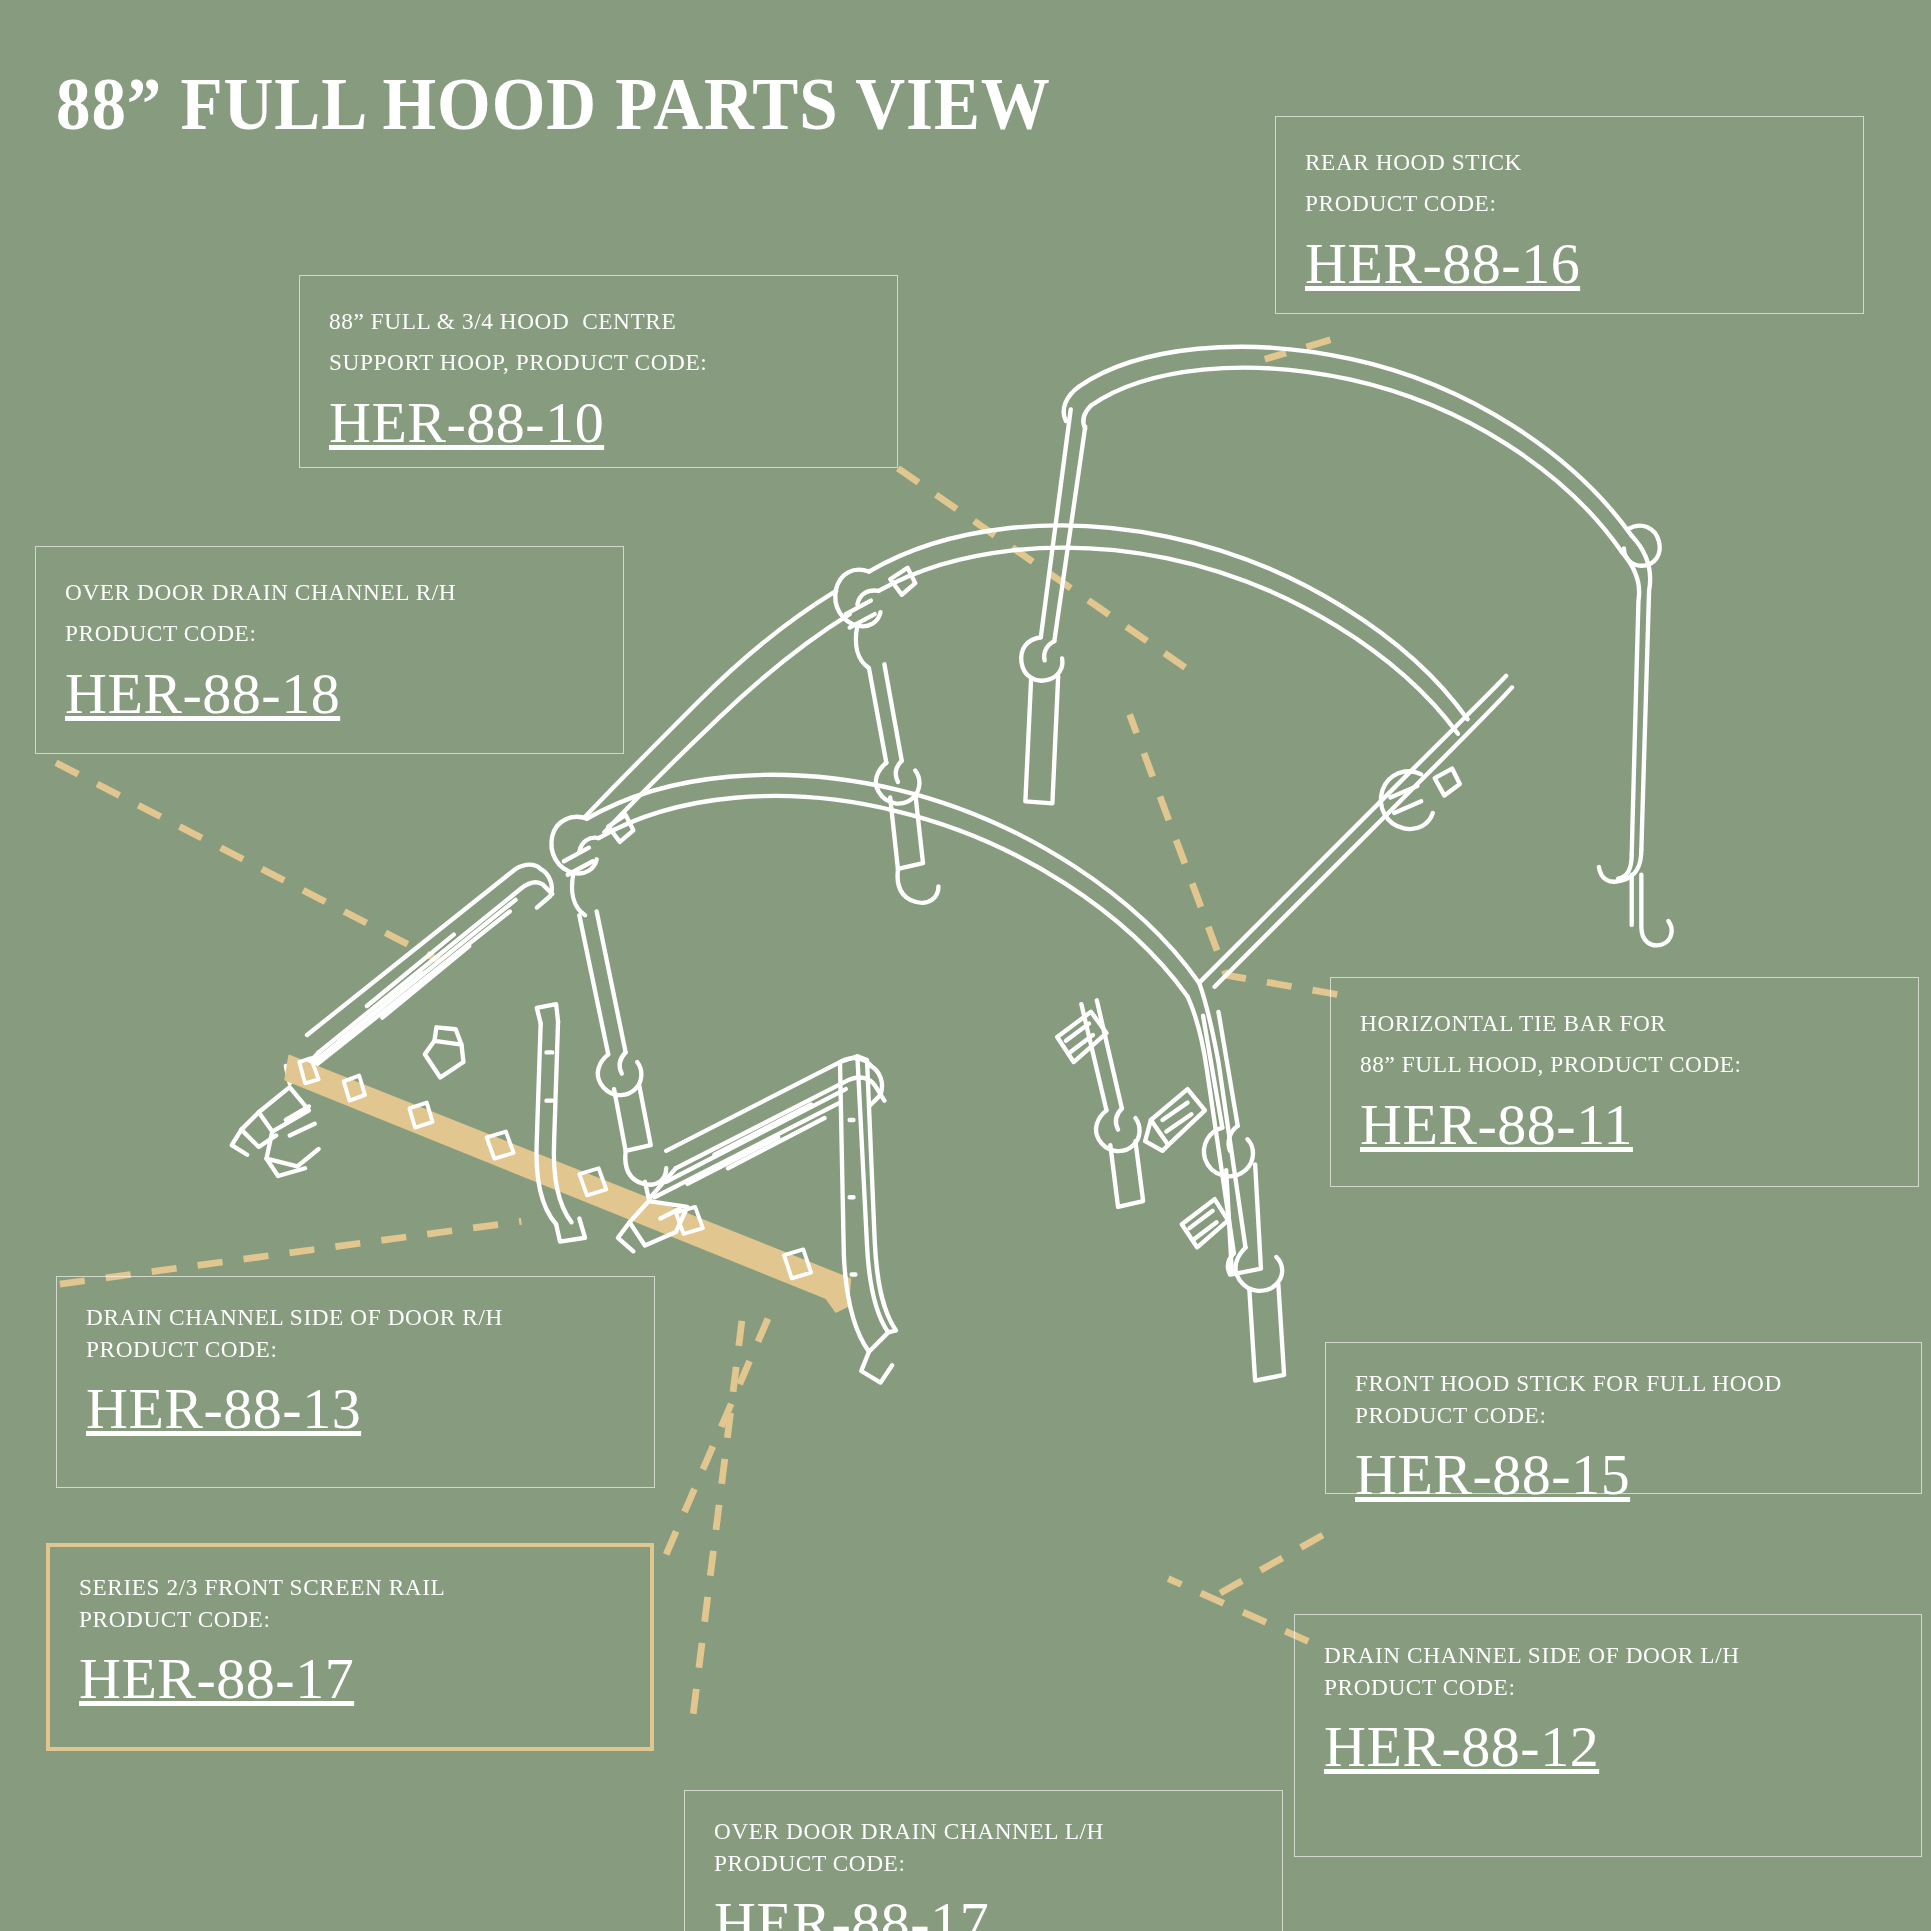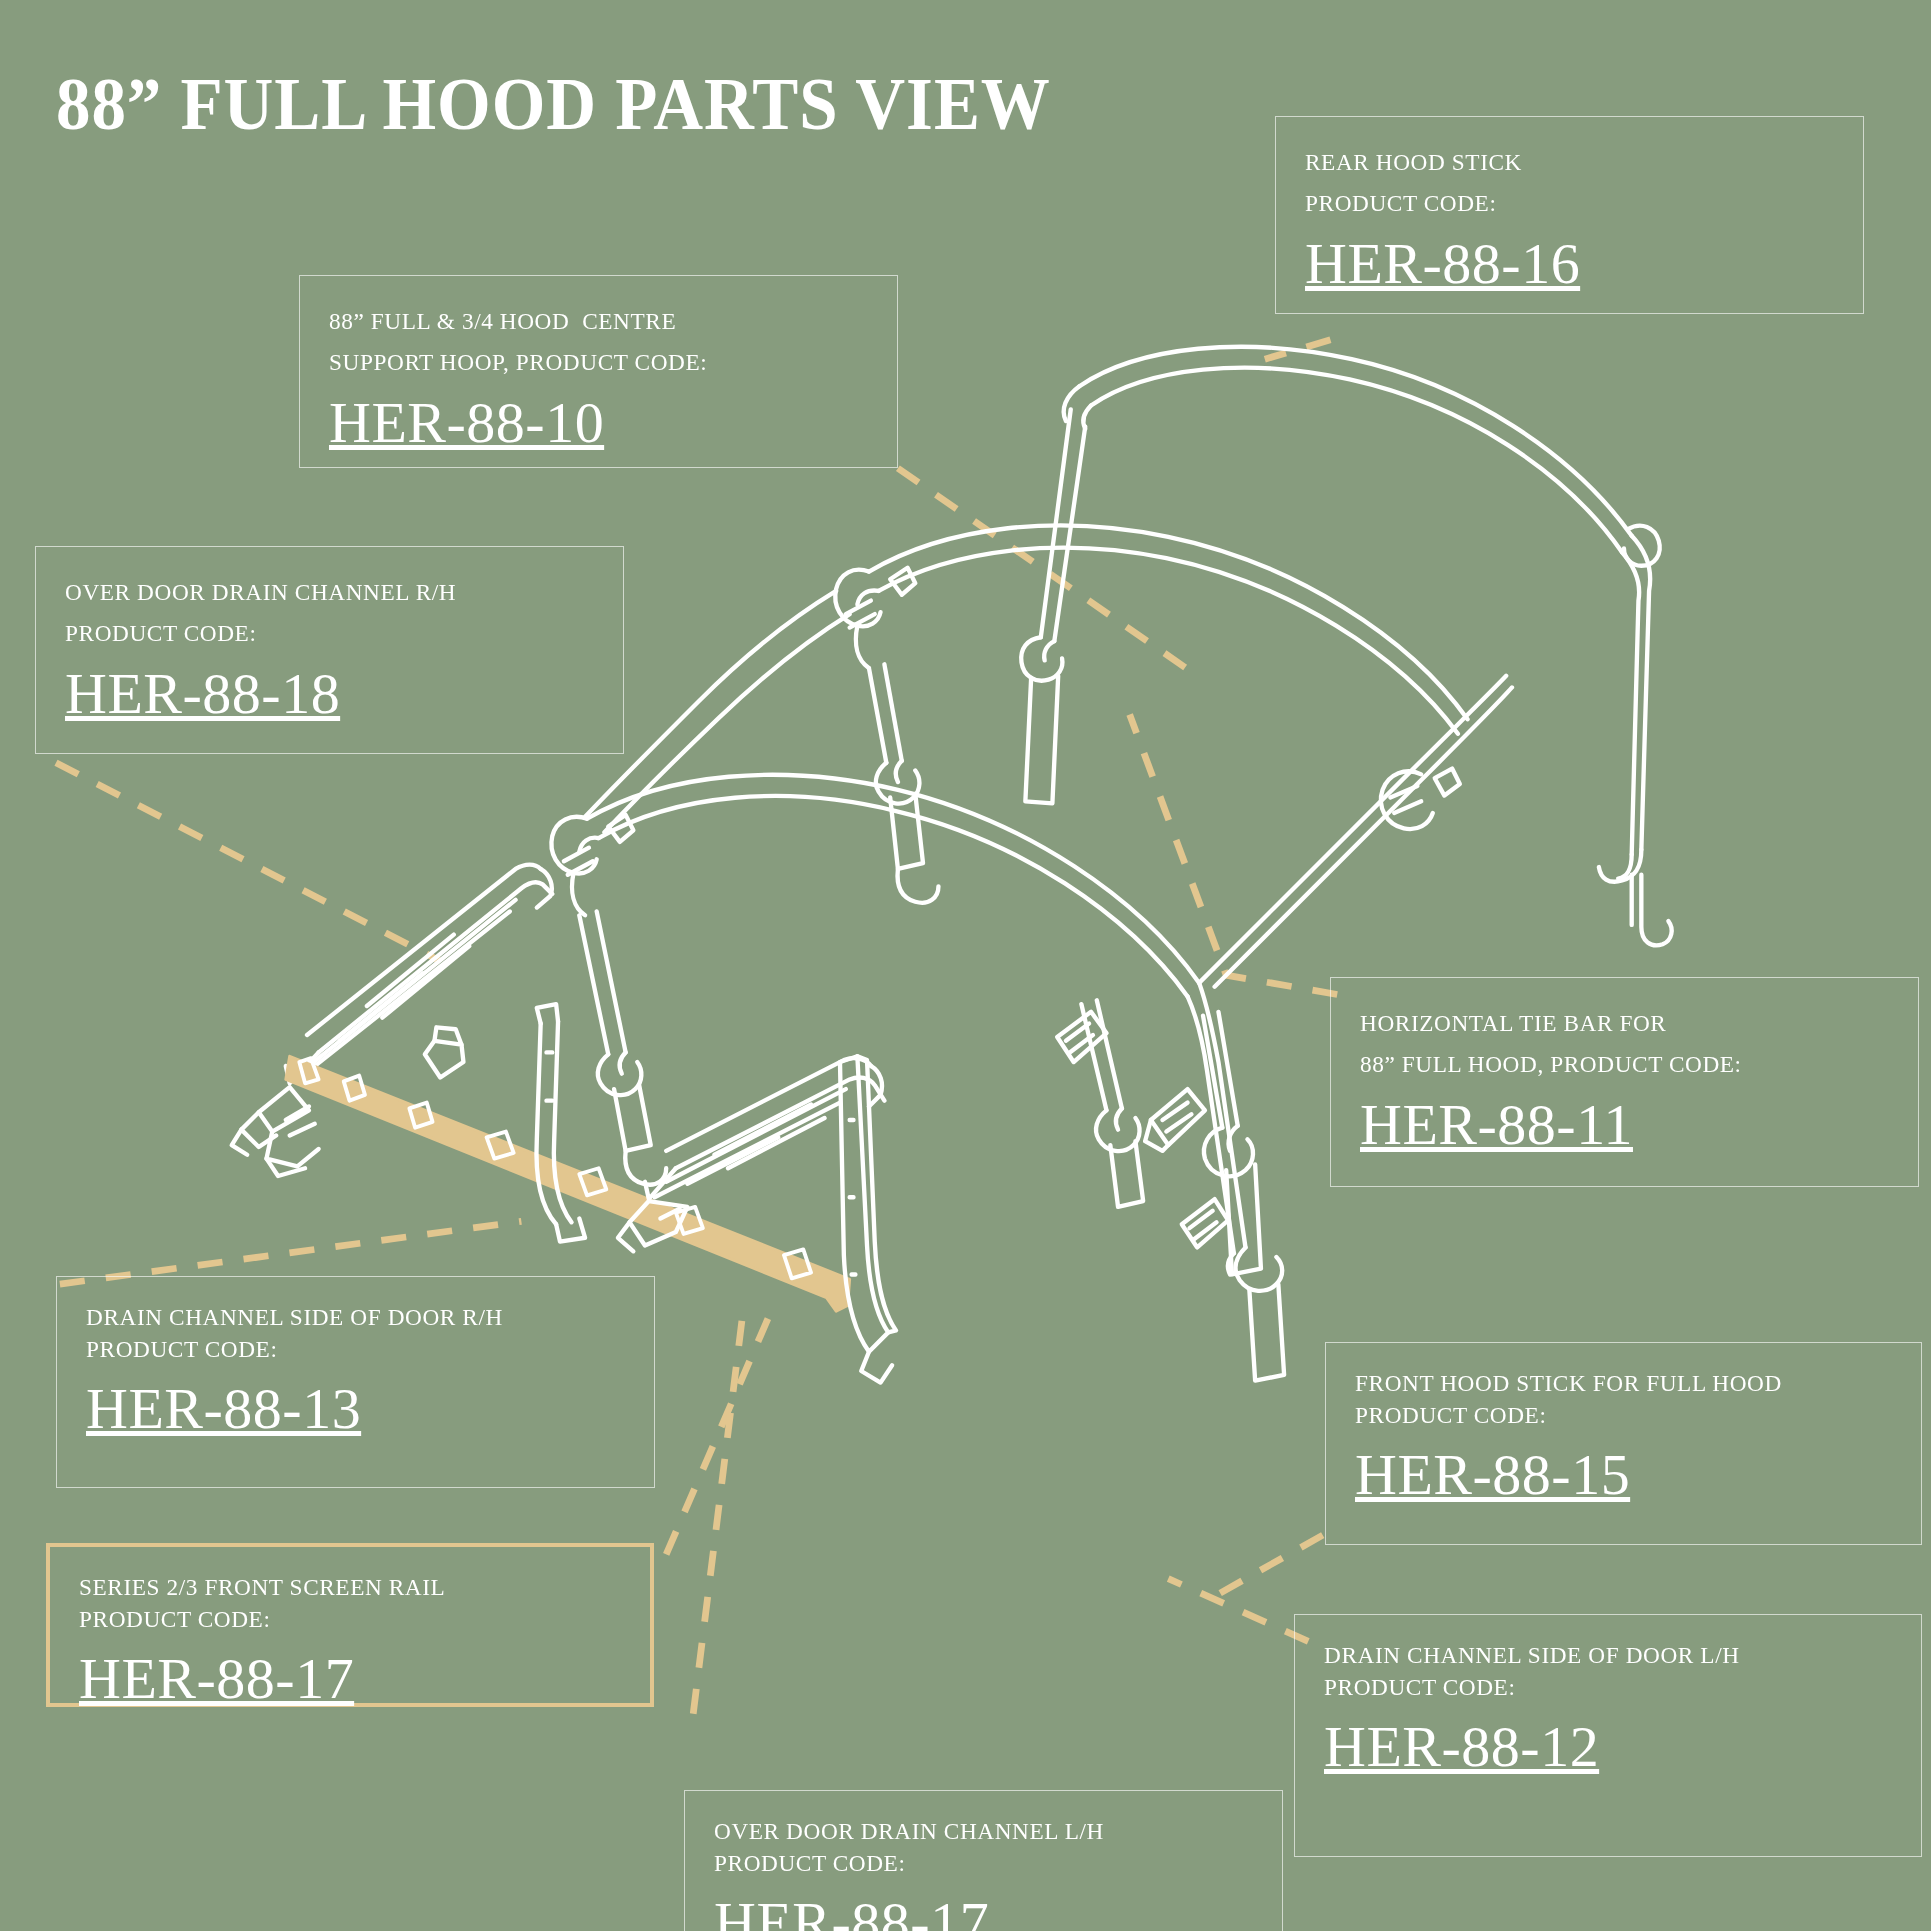--- a/index.html
+++ b/index.html
@@ -292,27 +292,27 @@
 88” FULL HOOD, PRODUCT CODE:</div>
     <div class="code">HER-88-11</div>
   </div>
 
   <div class="callout tight" style="left:56px;top:1276px;width:599px;height:212px;">
     <div class="lbl">DRAIN CHANNEL SIDE OF DOOR R/H
 PRODUCT CODE:</div>
     <div class="code">HER-88-13</div>
   </div>
 
-  <div class="callout tight" style="left:1325px;top:1342px;width:597px;height:203px;">
+  <div class="callout tight" style="left:1325px;top:1342px;width:597px;height:152px;">
     <div class="lbl">FRONT HOOD STICK FOR FULL HOOD
 PRODUCT CODE:</div>
     <div class="code">HER-88-15</div>
   </div>
 
-  <div class="callout hl tight" style="left:46px;top:1543px;width:608px;height:164px;">
+  <div class="callout hl tight" style="left:46px;top:1543px;width:608px;height:208px;">
     <div class="lbl">SERIES 2/3 FRONT SCREEN RAIL
 PRODUCT CODE:</div>
     <div class="code">HER-88-17</div>
   </div>
 
   <div class="callout tight" style="left:1294px;top:1614px;width:628px;height:243px;">
     <div class="lbl">DRAIN CHANNEL SIDE OF DOOR L/H
 PRODUCT CODE:</div>
     <div class="code">HER-88-12</div>
   </div>

